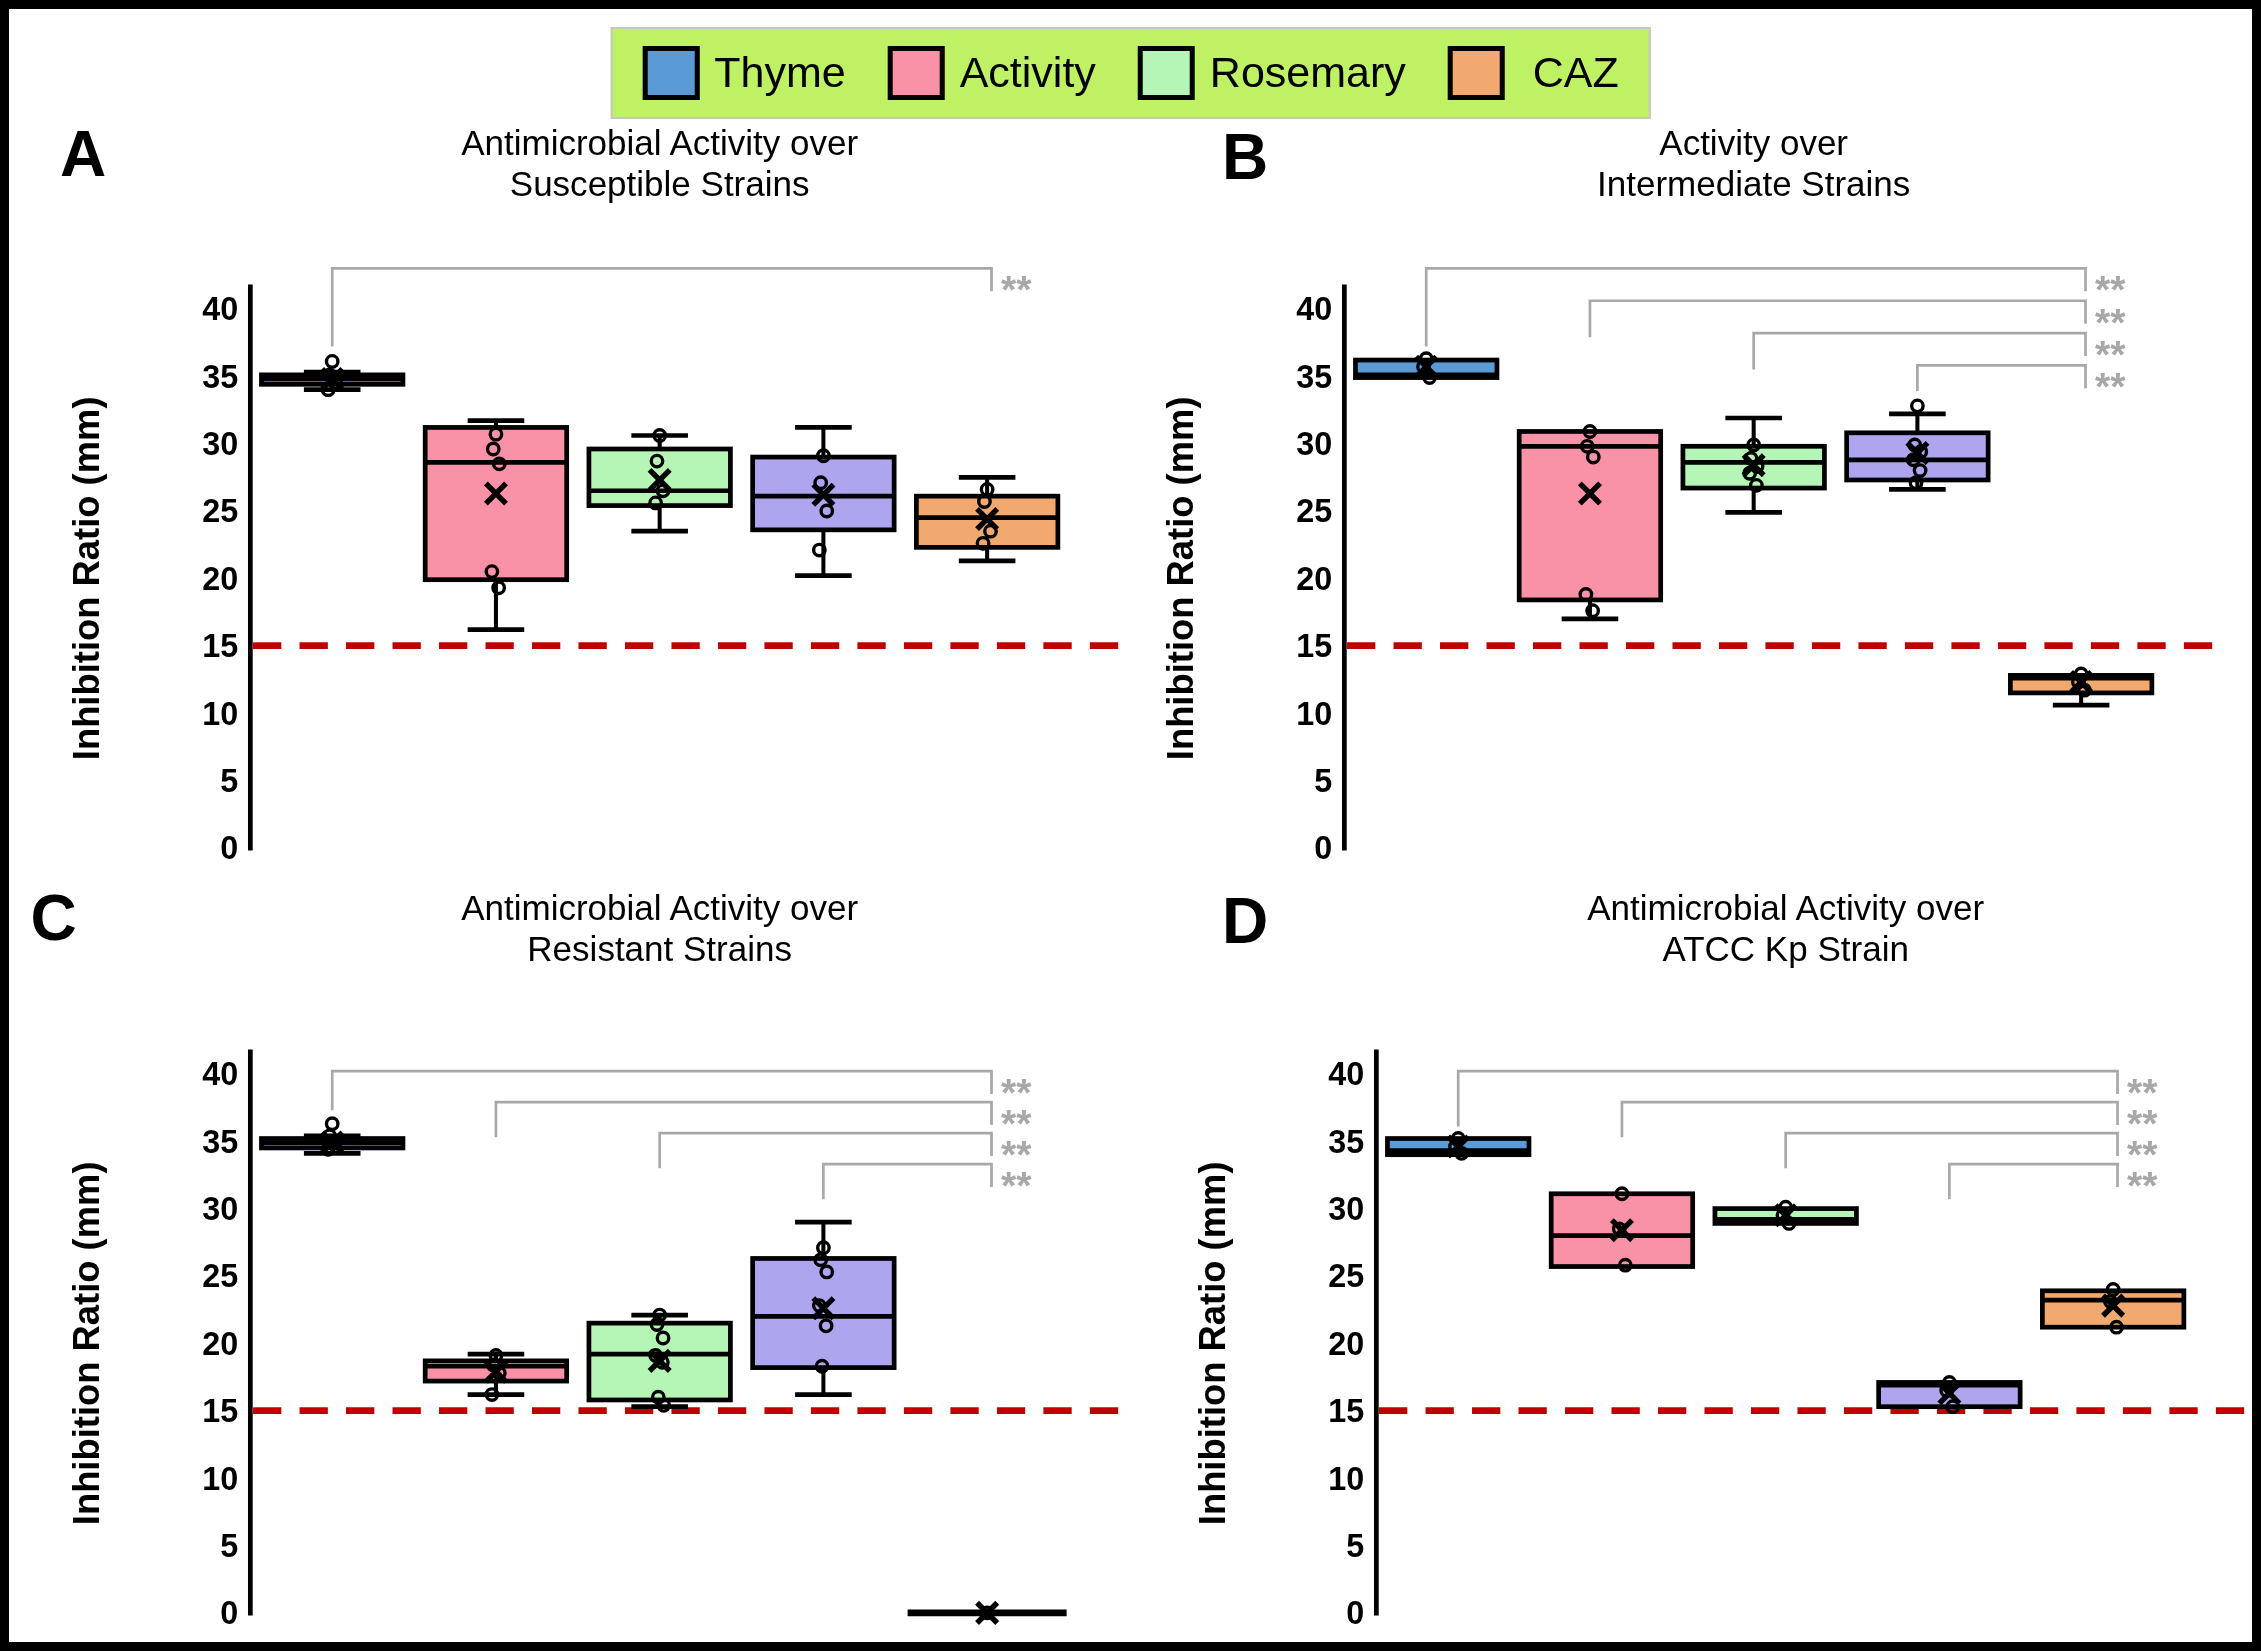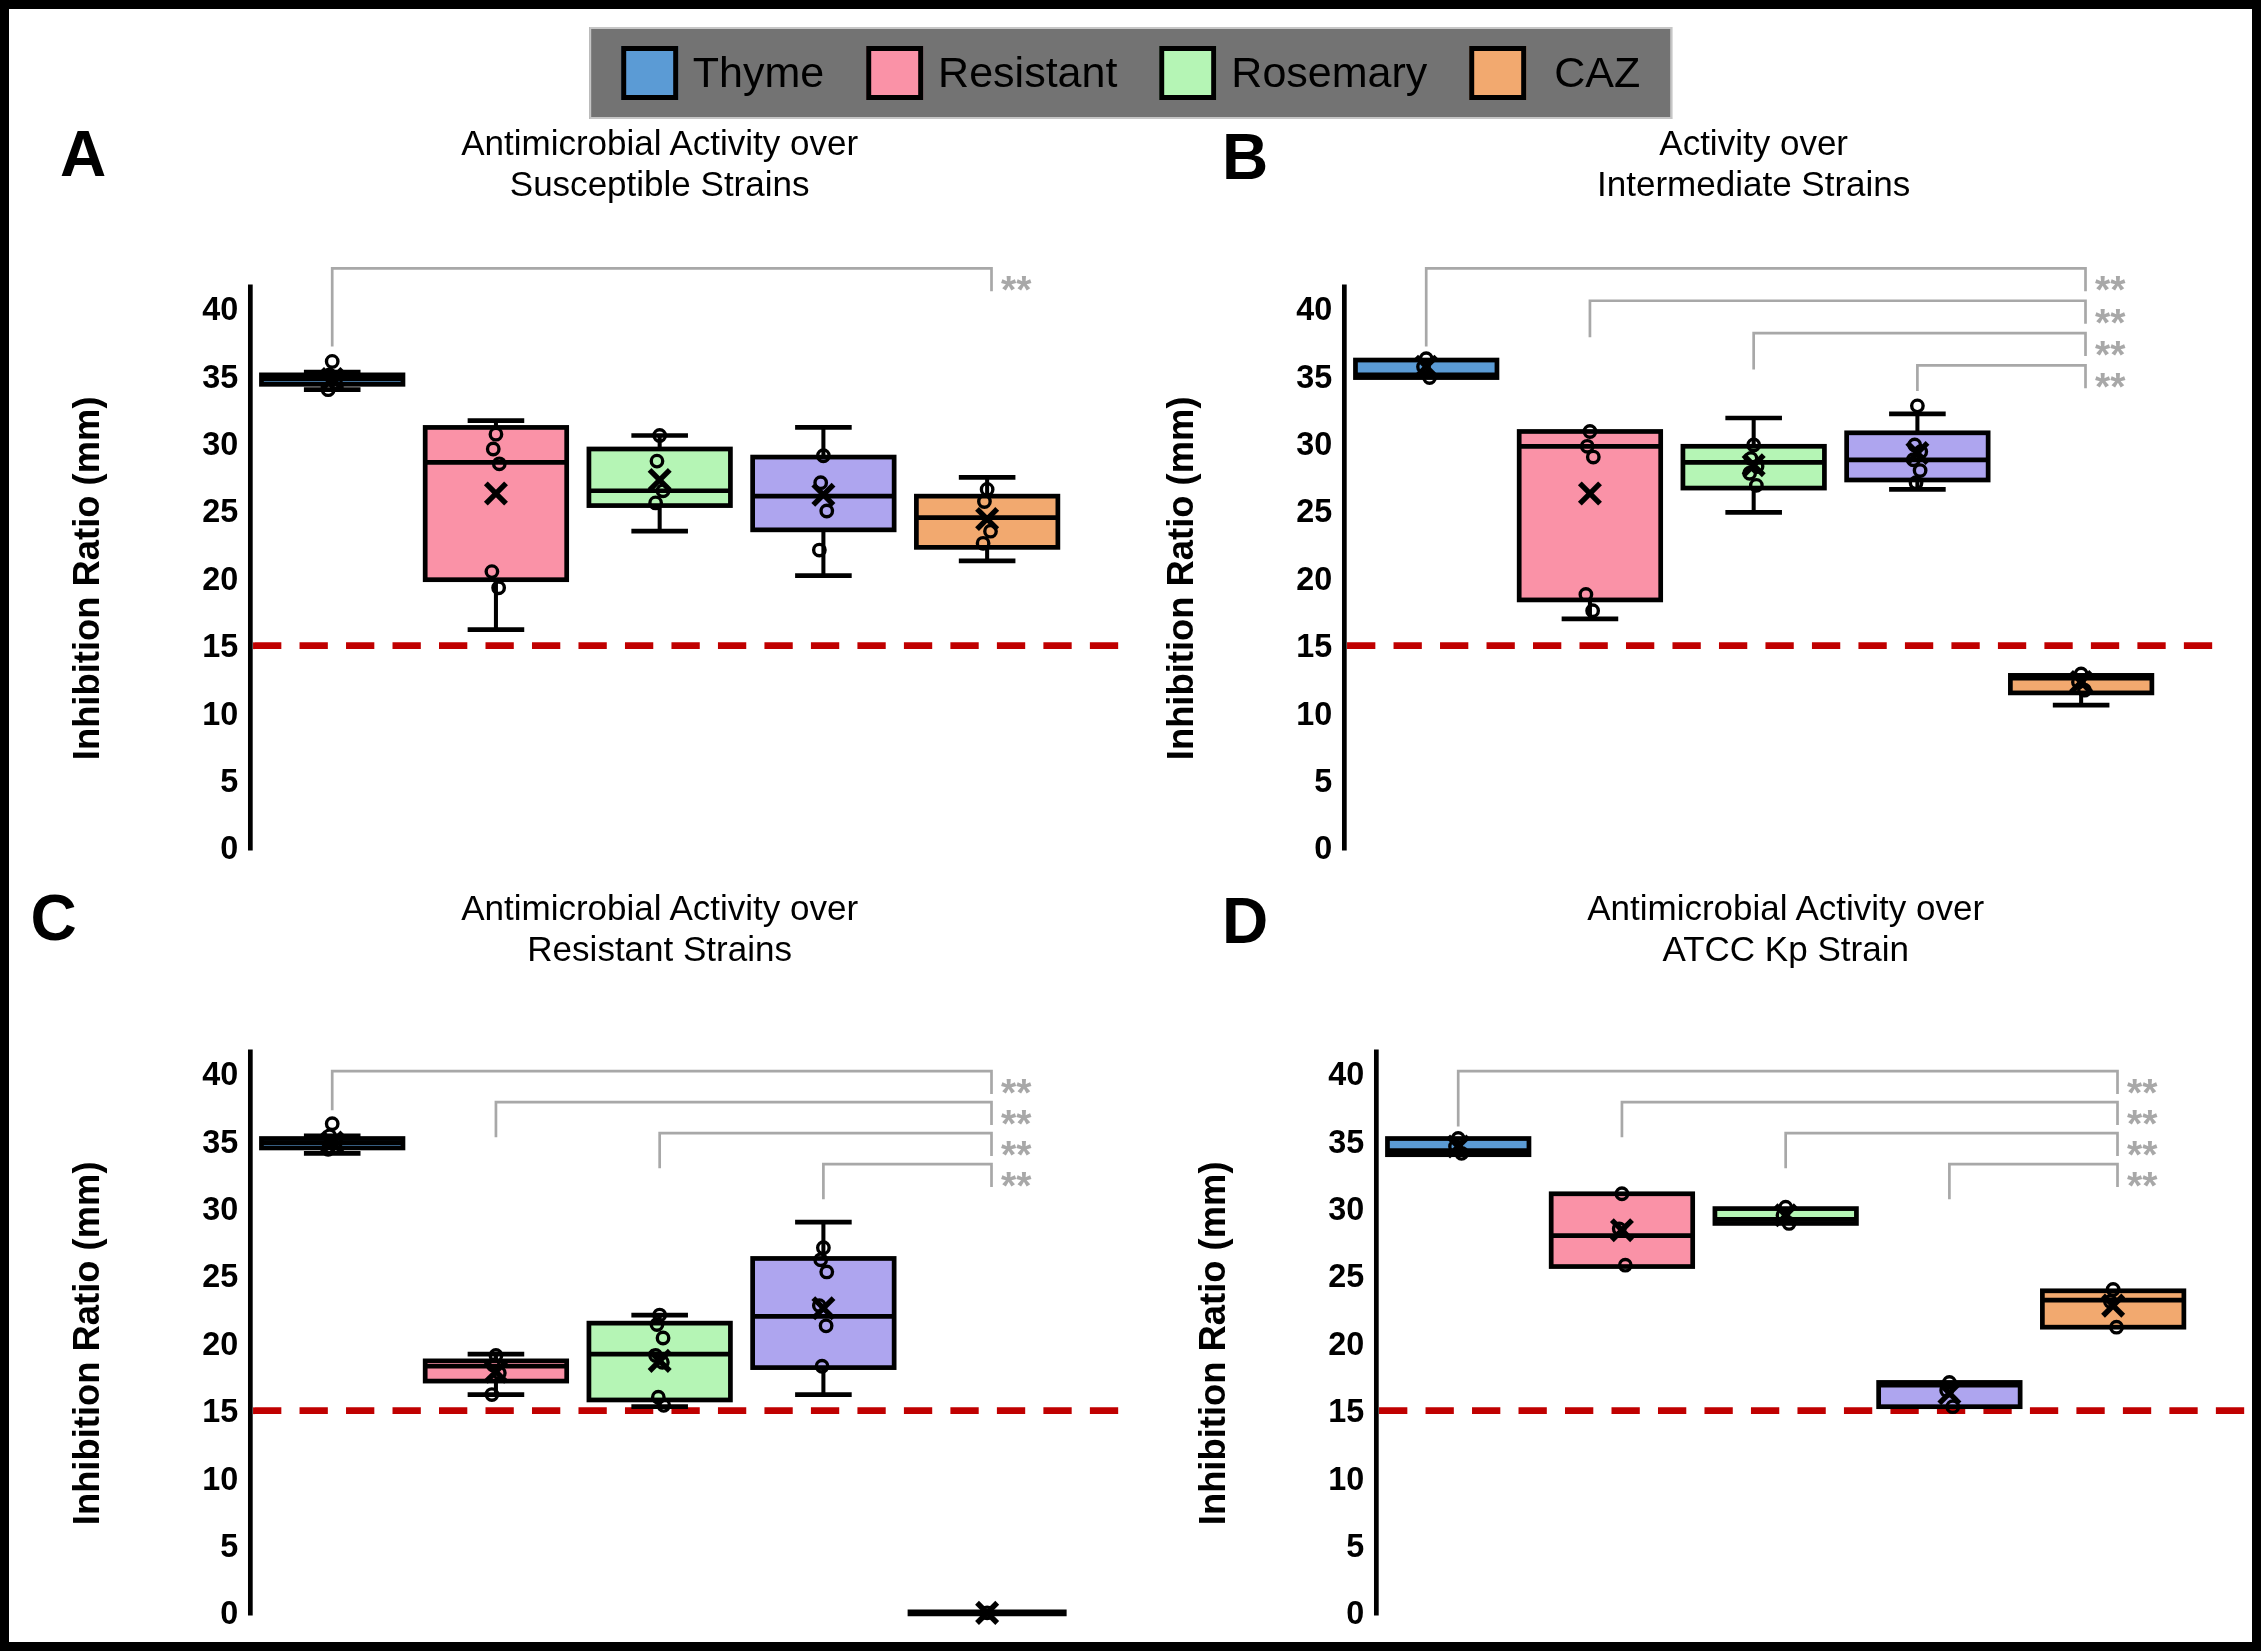--- a/index.html
+++ b/index.html
@@ -1,41 +1,41 @@
 <!DOCTYPE html>
 <html style="font-size:10.8px"><head>
 <meta charset="utf-8">
 <style>
   html,body{margin:0;padding:0;background:#fff;}
   body{width:2261px;height:1651px;position:relative;font-family:"Liberation Sans",sans-serif;}
   .figure{position:absolute;left:0;top:0;width:2261px;height:1651px;box-sizing:border-box;
           border:9.4px solid #000;background:#fff;}
   .legend{position:absolute;left:50%;top:17.5px;transform:translateX(-50%);height:88px;
-          display:inline-flex;align-items:center;border:2.7px solid #C6C6C6;background:#737373;
+          display:inline-flex;align-items:center;border:2.7px solid #C6C6C6;background:#bef264;
           padding:0 30px;white-space:nowrap;}
   .legend-item{display:inline-flex;align-items:center;margin-right:42px;}
   .legend-item:last-child{margin-right:0;gap:13px;}
   .swatch{width:57px;height:54px;border:5.4px solid #000;box-sizing:border-box;}
   .legend-label{font-size:43px;color:#000;margin-left:15px;}
   .panel{position:absolute;width:1105px;height:755px;}
   .panel-letter{position:absolute;font-size:64px;font-weight:700;color:#000;line-height:1;}
   svg text{font-family:"Liberation Sans",sans-serif;}
 </style>
 </head>
 <body>
 
 <div class="figure">
   <div class="legend" id="legend">
       <div class="legend-item">
         <div class="swatch" style="background: rgb(91, 155, 213);"></div>
         <span class="legend-label">Thyme</span>
       </div>
       <div class="legend-item">
         <div class="swatch" style="background: rgb(250, 146, 167);"></div>
-        <span class="legend-label">Resistant</span>
+        <span class="legend-label">Activity</span>
       </div>
       <div class="legend-item">
         <div class="swatch" style="background: rgb(181, 245, 181);"></div>
         <span class="legend-label">Rosemary</span>
       </div>
       <div class="legend-item">
         <div class="swatch" style="background: rgb(242, 169, 111);"></div>
         <span class="legend-label">CAZ</span>
       </div>
     </div>

